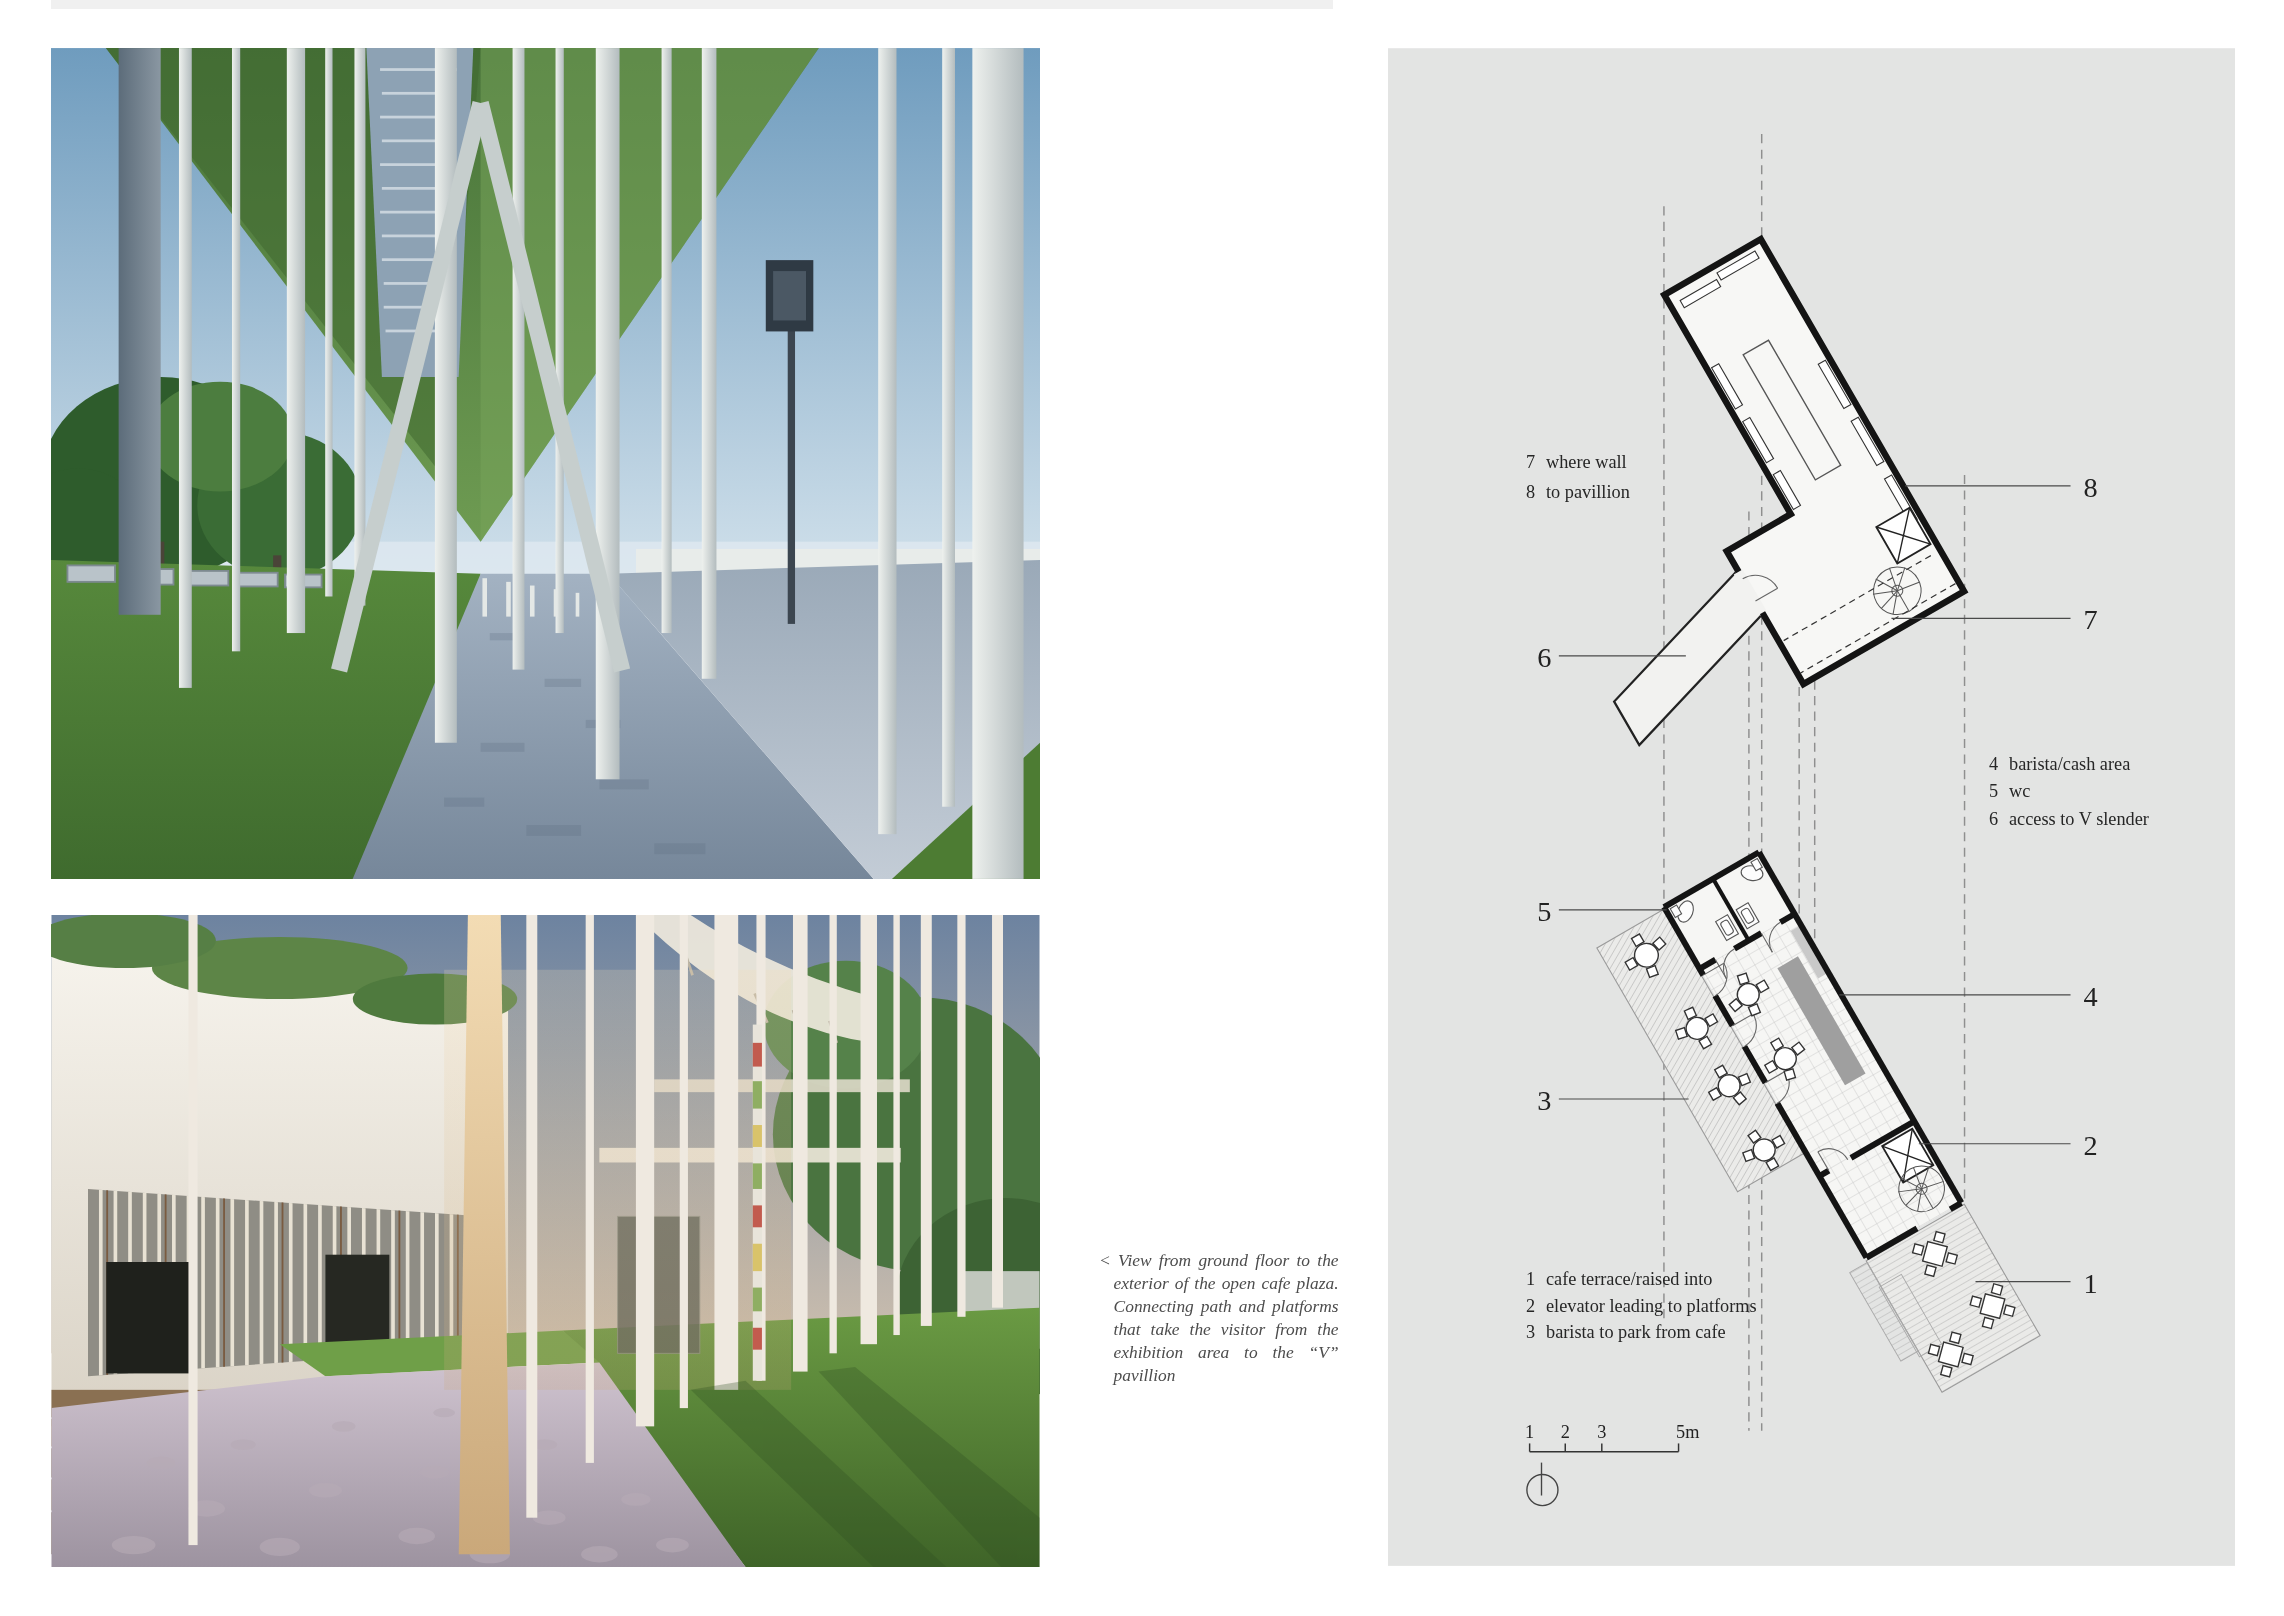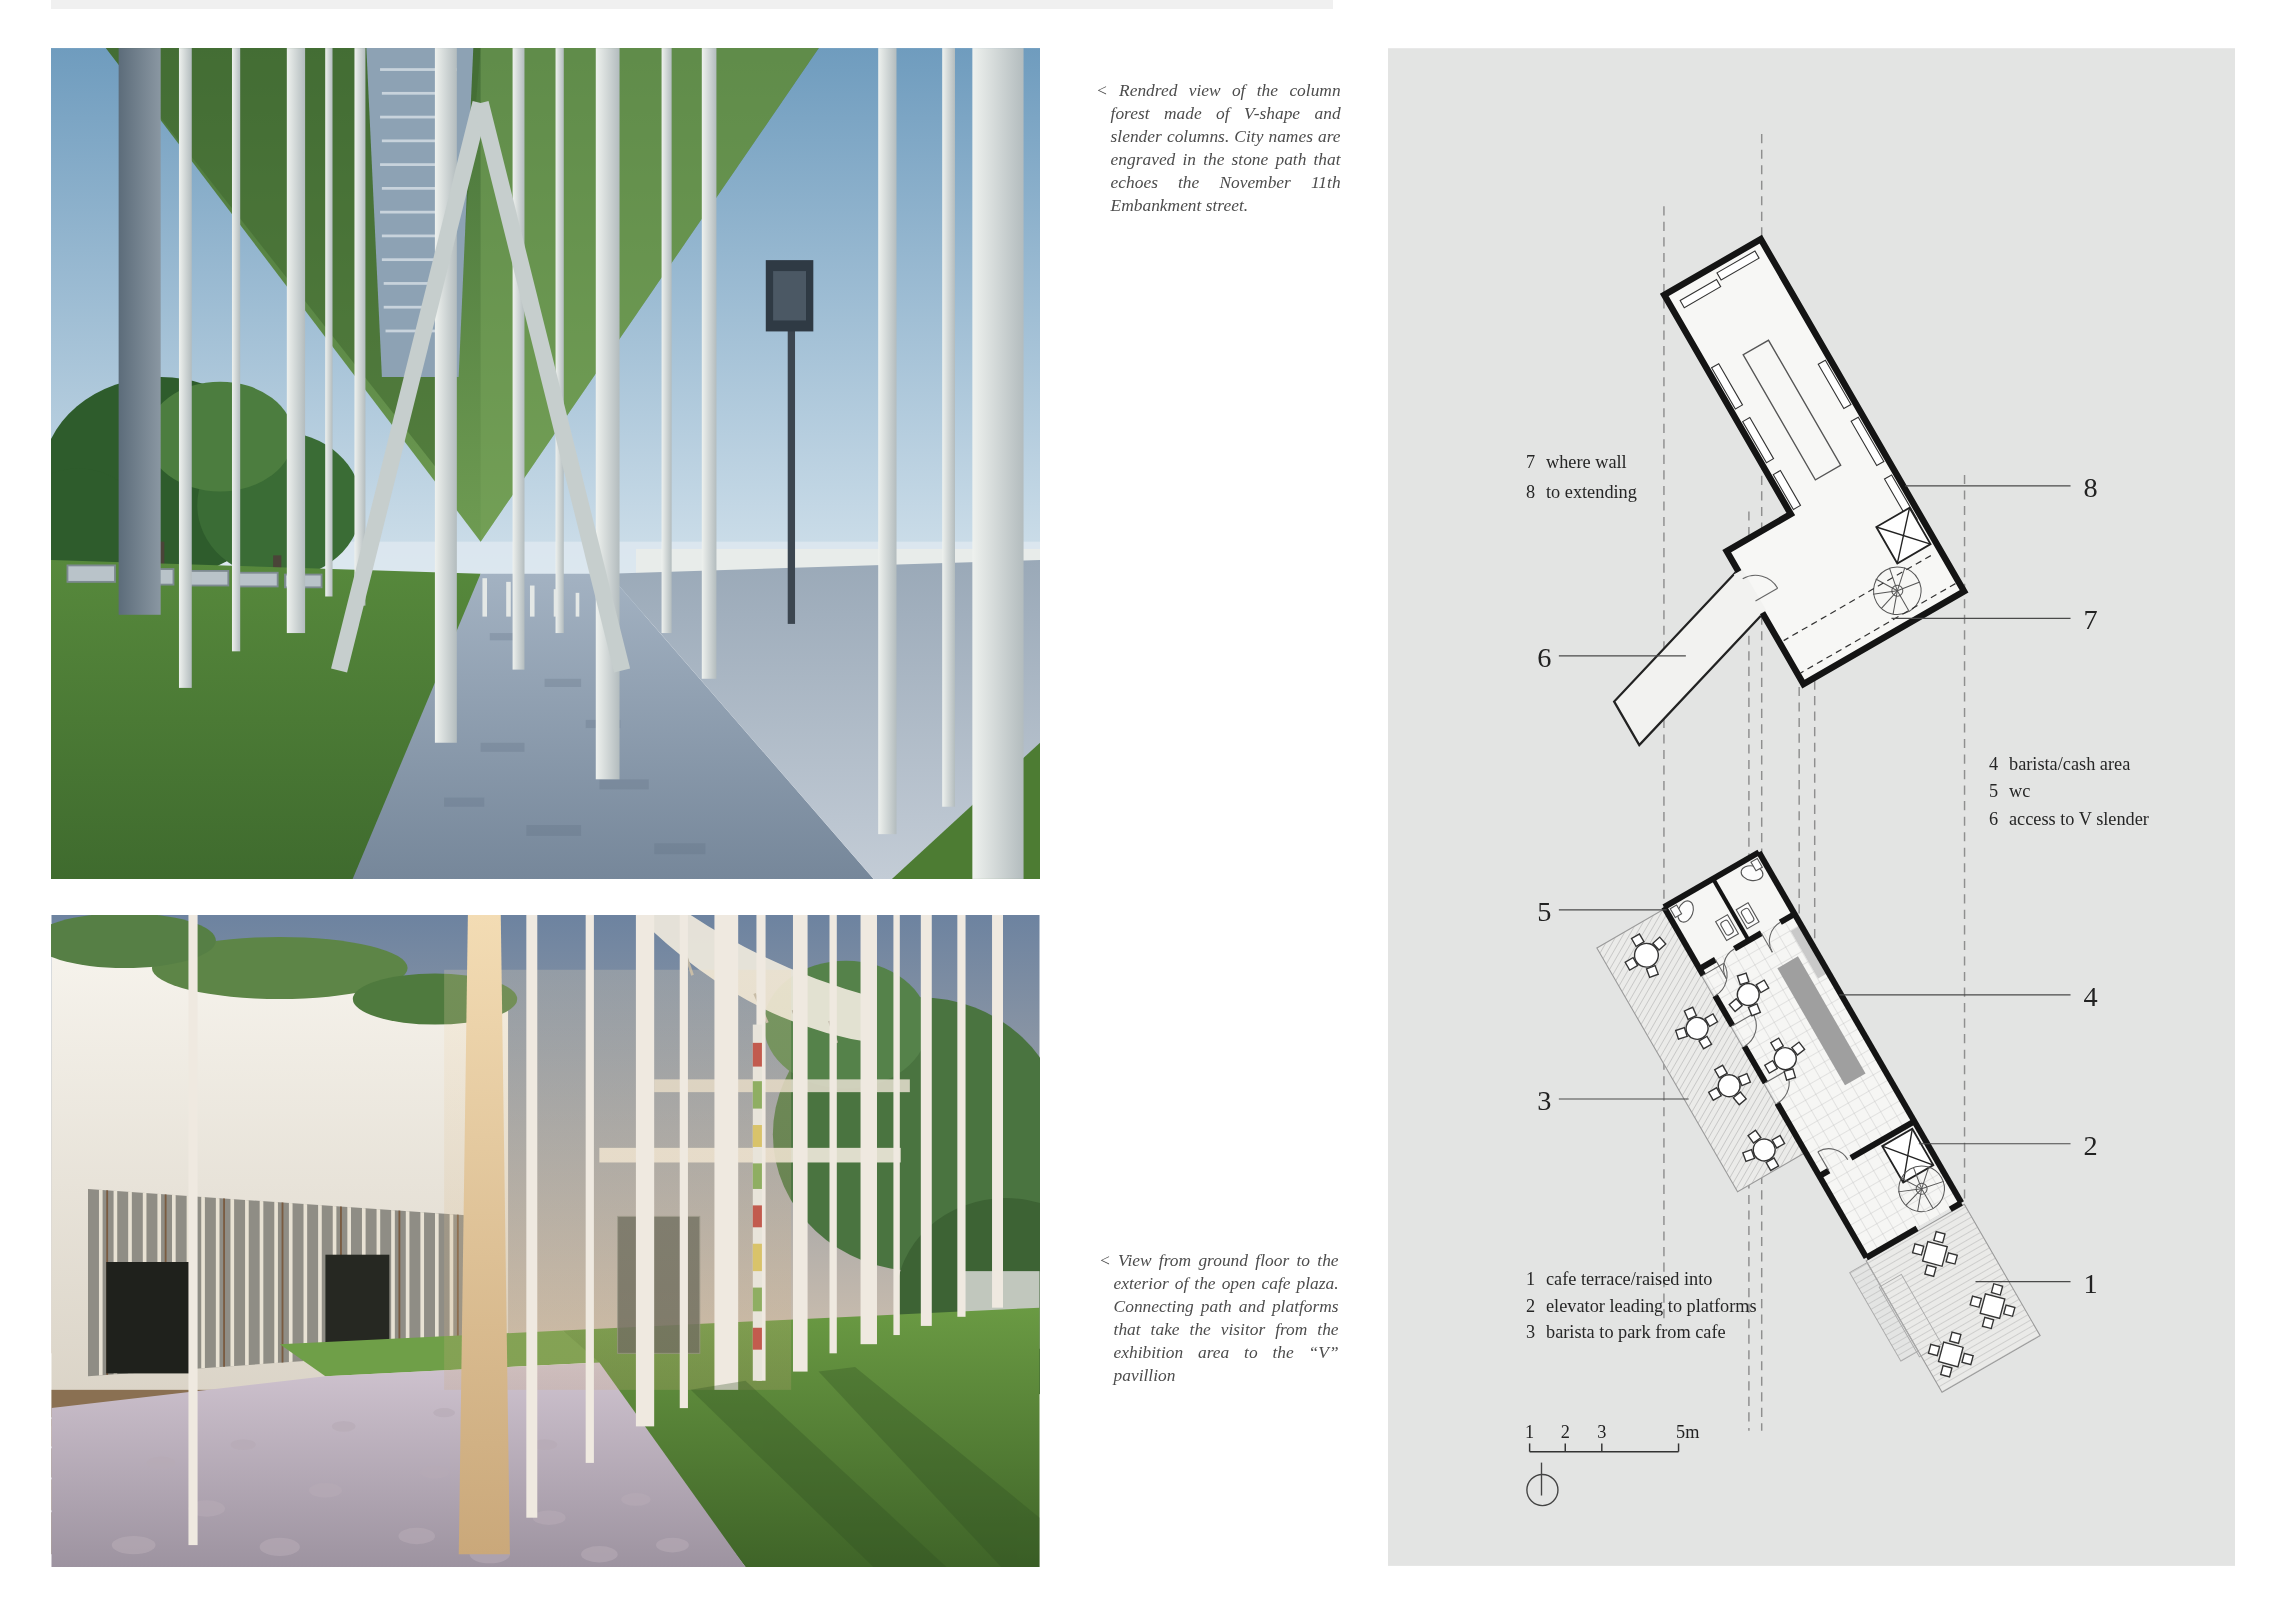--- a/index.html
+++ b/index.html
@@ -292,21 +292,20 @@
       <rect x="768" y="360" width="10" height="30" fill="#d9c36a"></rect>
       <rect x="768" y="408" width="10" height="26" fill="#8fae62"></rect>
       <rect x="768" y="452" width="10" height="24" fill="#c25b4e"></rect>
     </g>
     <g fill="#2f4f22" opacity=".3">
       <polygon points="700,520 760,510 980,714 900,714"></polygon>
       <polygon points="840,500 880,495 1082,660 1082,714 1040,714"></polygon>
     </g>
   </svg>
 
-  <div class="caption hang" style="left:1096px;top:79px;width:230px;">&lt; Rendred view of the column forest made of V-shape and slender columns. City names are engraved in the stone path that echoes the November 11th Embankment street.</div>
   <div class="caption hang" style="left:1099px;top:1249px;width:225px;">&lt; View from ground floor to the exterior of the open cafe plaza. Connecting path and platforms that take the visitor from the exhibition area to the “V” pavillion</div>
 
   <svg class="img-abs" style="left:1388px;top:48px" width="847" height="1519" viewBox="1519 53 927 1662">
     <defs>
       <pattern id="tiles" patternUnits="userSpaceOnUse" width="13" height="13">
         <path d="M13,0 H0 V13" fill="none" stroke="#bdbdbd" stroke-width="0.8"></path>
       </pattern>
       <pattern id="deckp" patternUnits="userSpaceOnUse" width="6" height="6" patternTransform="rotate(-30)">
         <line x1="0" y1="0" x2="0" y2="6" stroke="#a5a5a5" stroke-width="1"></line>
       </pattern>
@@ -566,21 +565,21 @@
     </g>
   </svg>
 
   <div class="legend lg-a" style="left:1526px;top:453px;">
     <div class="row">
       <span class="num">7</span>
       <span>where wall</span>
     </div>
     <div class="row">
       <span class="num">8</span>
-      <span>to extending</span>
+      <span>to pavillion</span>
     </div>
   </div>
 
   <div class="legend lg-b" style="left:1989px;top:755px;">
     <div class="row">
       <span class="num">4</span>
       <span>barista/cash area</span>
     </div>
     <div class="row">
       <span class="num">5</span>

